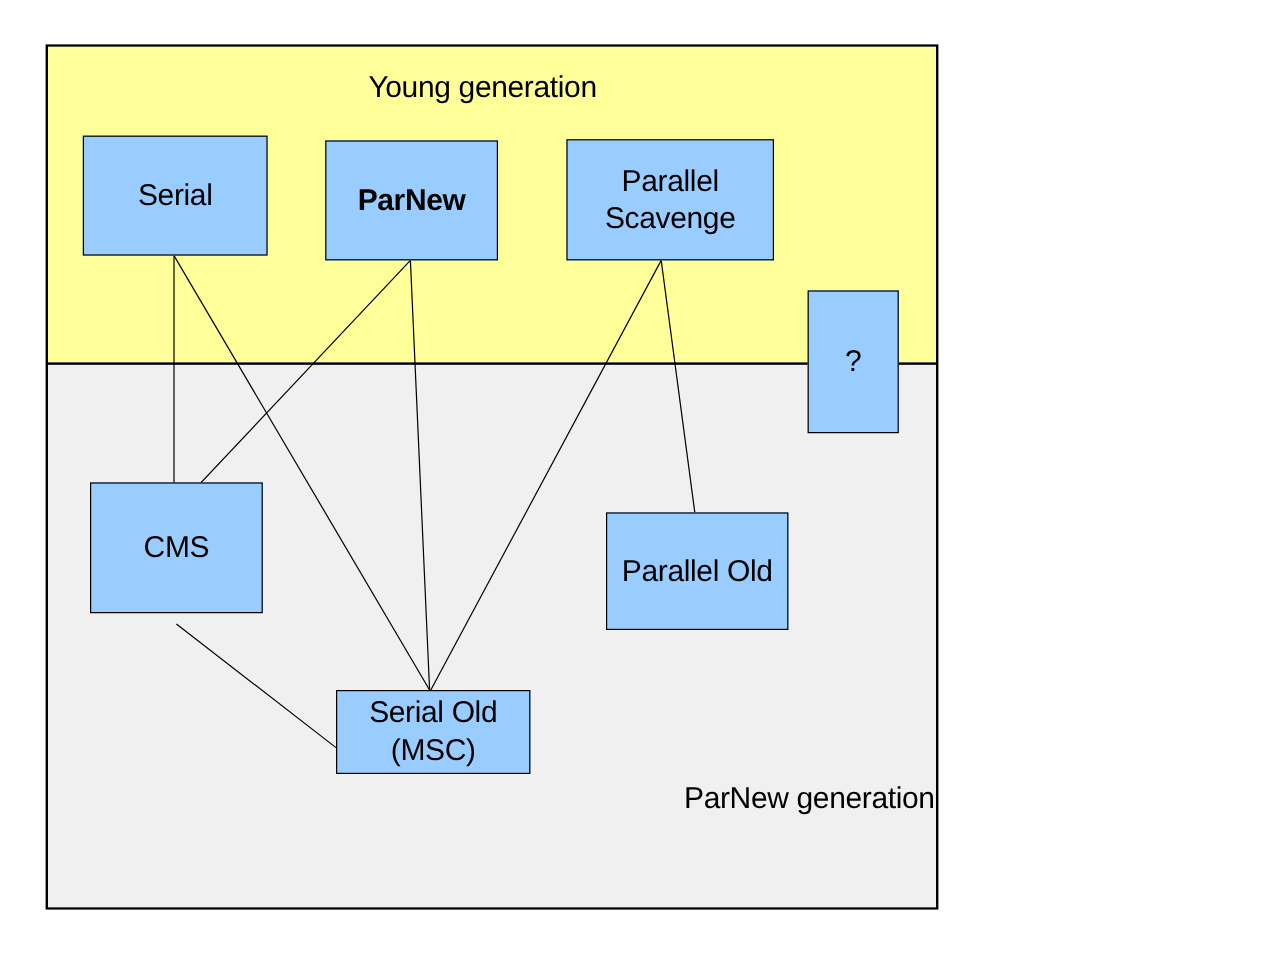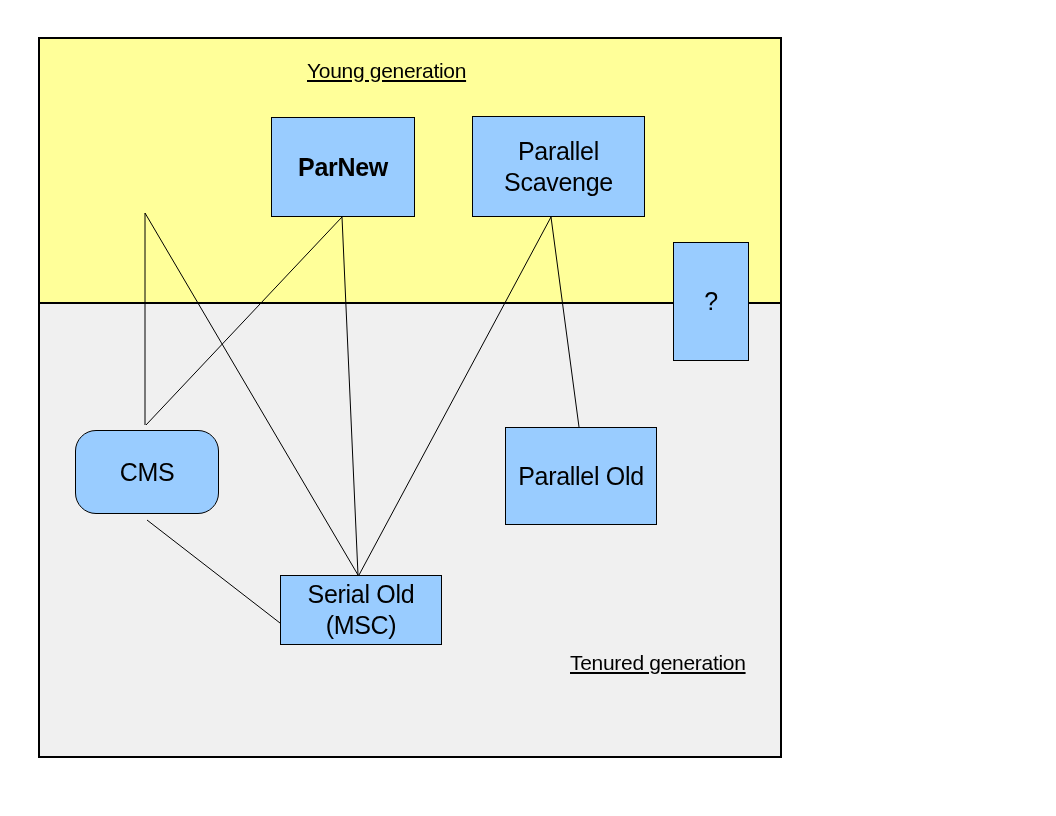--- a/index.html
+++ b/index.html
@@ -40,25 +40,24 @@
     left: 0;
     top: 263px;
     width: 100%;
     height: 454px;
     background: #F0F0F0;
     border-top: 2px solid #000000;
     box-sizing: border-box;
   }
   .region-title {
     position: absolute;
-    font-size: 21px;
+    font-size: 25px;
     letter-spacing: -0.3px;
     white-space: nowrap;
     z-index: 3;
-    text-decoration: underline;
   }
   #young-title  { left: 267px; top: 20px; }
   #tenured-title { left: 530px; top: 612px; }
   #edges {
     position: absolute;
     left: 0;
     top: 0;
     width: 744px;
     height: 721px;
     z-index: 1;
@@ -77,21 +76,21 @@
   .node .label {
     font-size: 25px;
     letter-spacing: -0.3px;
     line-height: 31px;
     white-space: pre-line;
   }
   #node-serial            { left: 29px;  top: 74px;  width: 154px; height: 100px; }
   #node-parnew            { left: 231px; top: 78px;  width: 144px; height: 100px; font-weight: bold; }
   #node-parallel-scavenge { left: 432px; top: 77px;  width: 173px; height: 101px; }
   #node-question          { left: 633px; top: 203px; width: 76px;  height: 119px; }
-  #node-cms               { left: 35px;  top: 391px; width: 144px; height: 84px; border-radius: 21px; }
+  #node-cms               { left: 35px;  top: 363px; width: 144px; height: 109px; }
   #node-parallel-old      { left: 465px; top: 388px; width: 152px; height: 98px; }
   #node-serial-old        { left: 240px; top: 536px; width: 162px; height: 70px; }
 </style>
 </head>
 <body>
 
 <div id="canvas">
   <div id="outer-box">
 
     <div id="young-region"></div>
@@ -102,22 +101,25 @@
       <line x1="105" y1="174" x2="318" y2="536" stroke="#000" stroke-width="1"></line>
       <line x1="302" y1="178" x2="106" y2="386" stroke="#000" stroke-width="1"></line>
       <line x1="302" y1="178" x2="318" y2="536" stroke="#000" stroke-width="1"></line>
       <line x1="511" y1="178" x2="319" y2="536" stroke="#000" stroke-width="1"></line>
       <line x1="511" y1="178" x2="539" y2="388" stroke="#000" stroke-width="1"></line>
       <line x1="107" y1="481" x2="240" y2="584" stroke="#000" stroke-width="1"></line>
     </svg>
 
     <div class="region-title" id="young-title">Young generation</div>
 
-    <div class="region-title" id="tenured-title">Tenured generation</div>
+    <div class="region-title" id="tenured-title">ParNew generation</div>
 
+    <div class="node" id="node-serial">
+      <span class="label">Serial</span>
+    </div>
 
     <div class="node" id="node-parnew">
       <span class="label">ParNew</span>
     </div>
 
     <div class="node" id="node-parallel-scavenge">
       <span class="label">Parallel
 Scavenge</span>
     </div>
 

